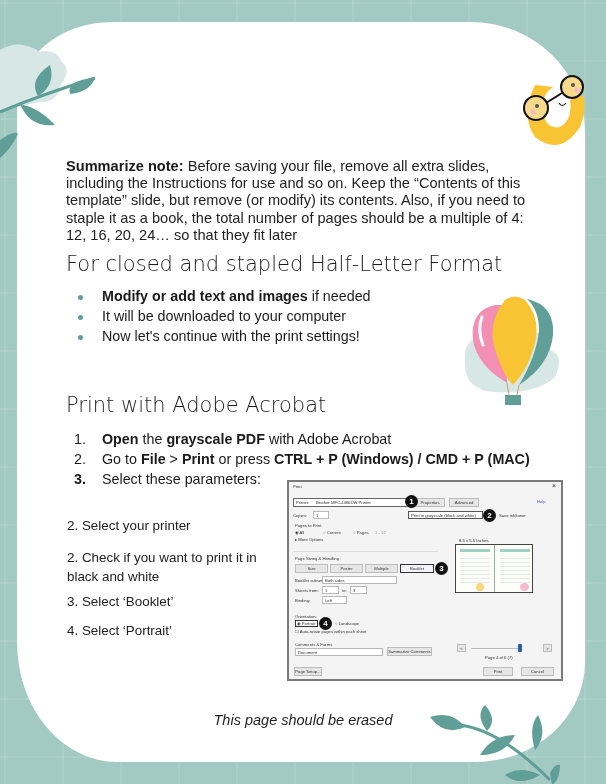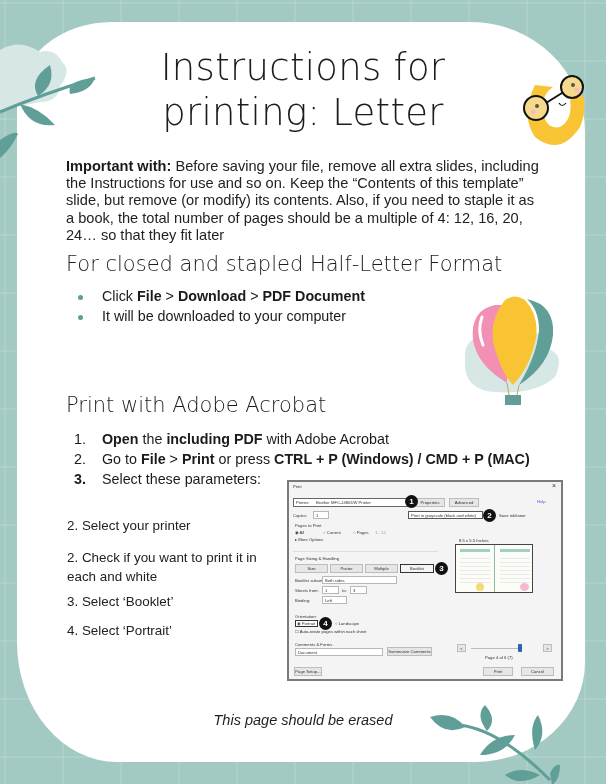--- a/index.html
+++ b/index.html
@@ -76,45 +76,45 @@
   <path d="M30 20 Q70 25 120 75" stroke="#5f9f98" stroke-width="3" fill="none"></path>
   <path d="M0 12 Q22 5 35 22 Q15 32 0 12 Z" fill="#5f9f98"></path>
   <path d="M57 26 Q45 10 55 0 Q68 15 57 26 Z" fill="#5f9f98"></path>
   <path d="M50 50 Q62 30 85 30 Q75 50 50 50 Z" fill="#5f9f98"></path>
   <path d="M105 45 Q98 22 108 10 Q118 30 105 45 Z" fill="#5f9f98"></path>
   <path d="M75 70 Q90 60 110 70 Q90 82 75 70 Z" fill="#5f9f98"></path>
   <path d="M120 68 Q125 58 130 60 Q130 75 122 80 Z" fill="#5f9f98"></path>
 </svg>
 
 <h1>
-  <span>Instructions for</span><br>
-  <span>printing: Letter</span>
+  <br>
 </h1>
 
-<div class="note"><b>Important with:</b><span> Before saving your file, remove all extra slides, including the Instructions for use and so on. Keep the “Contents of this template” slide, but remove (or modify) its contents. Also, if you need to staple it as a book, the total number of pages should be a multiple of 4: 12, 16, 20, 24… so that they fit later</span></div>
+<div class="note"><b>Summarize note:</b><span> Before saving your file, remove all extra slides, including the Instructions for use and so on. Keep the “Contents of this template” slide, but remove (or modify) its contents. Also, if you need to staple it as a book, the total number of pages should be a multiple of 4: 12, 16, 20, 24… so that they fit later</span></div>
 
 <h2 style="left:66px;top:252px">For closed and stapled Half-Letter Format</h2>
 
 <ul class="bullets">
-  <li><span>Click </span><b>File</b><span> &gt; </span><b>Download</b><span> &gt; </span><b>PDF Document</b></li>
+  <li><b>Modify or add text and images</b><span> if needed</span></li>
   <li><span>It will be downloaded to your computer</span></li>
+  <li><span>Now let's continue with the print settings!</span></li>
 </ul>
 
 <h2 style="left:66px;top:393px">Print with Adobe Acrobat</h2>
 
 <ol class="steps">
-  <li><span class="num">1.</span><b>Open</b><span> the </span><b>including PDF</b><span> with Adobe Acrobat</span></li>
+  <li><span class="num">1.</span><b>Open</b><span> the </span><b>grayscale PDF</b><span> with Adobe Acrobat</span></li>
   <li><span class="num">2.</span><span>Go to </span><b>File</b><span> &gt; </span><b>Print</b><span> or press </span><b>CTRL + P (Windows) / CMD + P (MAC)</b></li>
   <li><b class="num">3.</b><span>Select these parameters:</span></li>
 </ol>
 
 <div class="params">
   <div style="top:3px">2. Select your printer</div>
   <div style="top:35px">2. Check if you want to print it in</div>
-  <div style="top:54px">each and white</div>
+  <div style="top:54px">black and white</div>
   <div style="top:79px">3. Select ‘Booklet’</div>
   <div style="top:108px">4. Select ‘Portrait’</div>
 </div>
 
 <div class="dlg">
   <span class="t" style="left:4px;top:2px">Print</span>
   <span class="t" style="right:5px;top:0px;font-size:7px">×</span>
 
   <div class="box" style="left:4px;top:16px;width:120px;height:9px;border-color:#666">
     <span class="t" style="left:2px;top:1px">Printer:</span>

